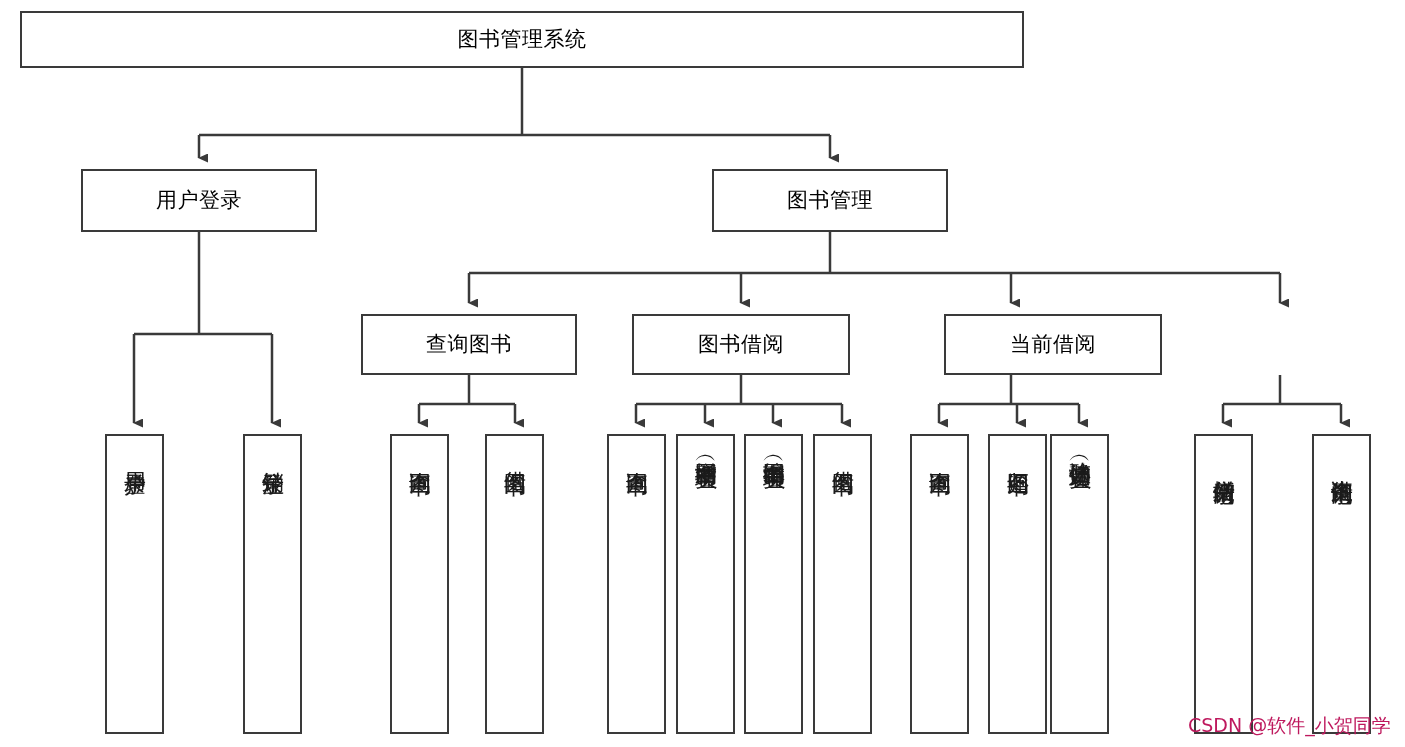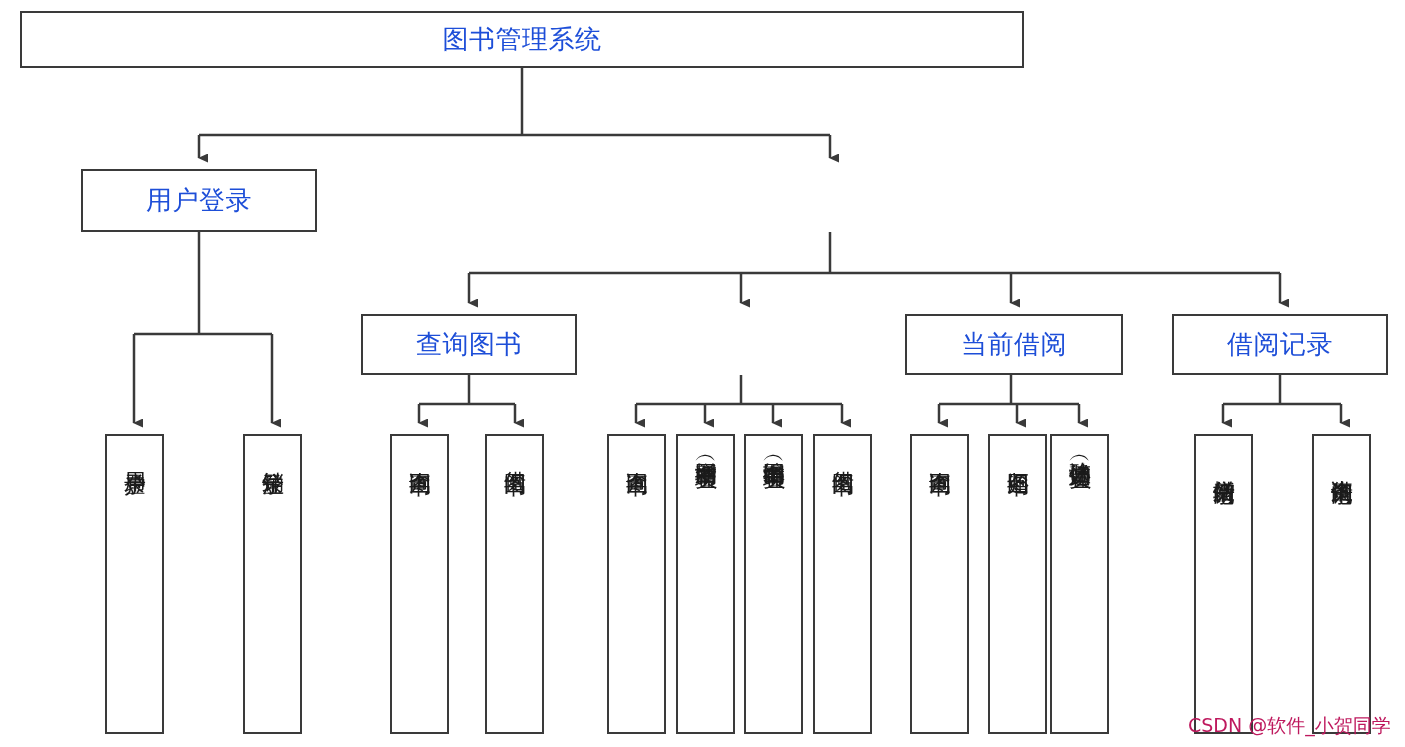--- a/index.html
+++ b/index.html
@@ -30,23 +30,23 @@
     position: absolute;
     box-sizing: border-box;
     background: #ffffff;
     border: 2px solid #3a3a3a;
     display: flex;
     align-items: center;
     justify-content: center;
     z-index: 2;
   }
   .node-h .node-label {
-    font-size: 26px;
+    font-size: 21px;
     line-height: 1.2;
-    color: #1d4ed8;
+    color: #000000;
     letter-spacing: 0.5px;
     white-space: nowrap;
   }
   .node-v {
     align-items: flex-start;
     justify-content: center;
     padding-top: 18px;
   }
   .node-v .node-label {
     writing-mode: vertical-rl;
@@ -135,29 +135,32 @@
     </g>
   </svg>
 
   <div class="node node-h" style="left:20px; top:11px; width:1004px; height:57px;">
     <span class="node-label">图书管理系统</span>
   </div>
 
   <div class="node node-h" style="left:81px; top:169px; width:236px; height:63px;">
     <span class="node-label">用户登录</span>
   </div>
+  <div class="node node-h" style="left:712px; top:169px; width:236px; height:63px;">
+    <span class="node-label">图书管理</span>
+  </div>
 
   <div class="node node-h" style="left:361px; top:314px; width:216px; height:61px;">
     <span class="node-label">查询图书</span>
   </div>
-  <div class="node node-h" style="left:905px; top:314px; width:218px; height:61px;text-align:right;">
+  <div class="node node-h" style="left:632px; top:314px; width:218px; height:61px;">
+    <span class="node-label">图书借阅</span>
+  </div>
+  <div class="node node-h" style="left:944px; top:314px; width:218px; height:61px;text-align:right;">
     <span class="node-label">当前借阅</span>
-  </div>
-  <div class="node node-h" style="left:1172px; top:314px; width:216px; height:61px;">
-    <span class="node-label">借阅记录</span>
   </div>
 
   <div class="node node-v" style="left:105px; top:434px; width:59px; height:300px;">
     <span class="node-label">用户登录</span>
   </div>
   <div class="node node-v" style="left:243px; top:434px; width:59px; height:300px;">
     <span class="node-label">注销登录</span>
   </div>
   <div class="node node-v" style="left:390px; top:434px; width:59px; height:300px;">
     <span class="node-label">查询图书</span>

